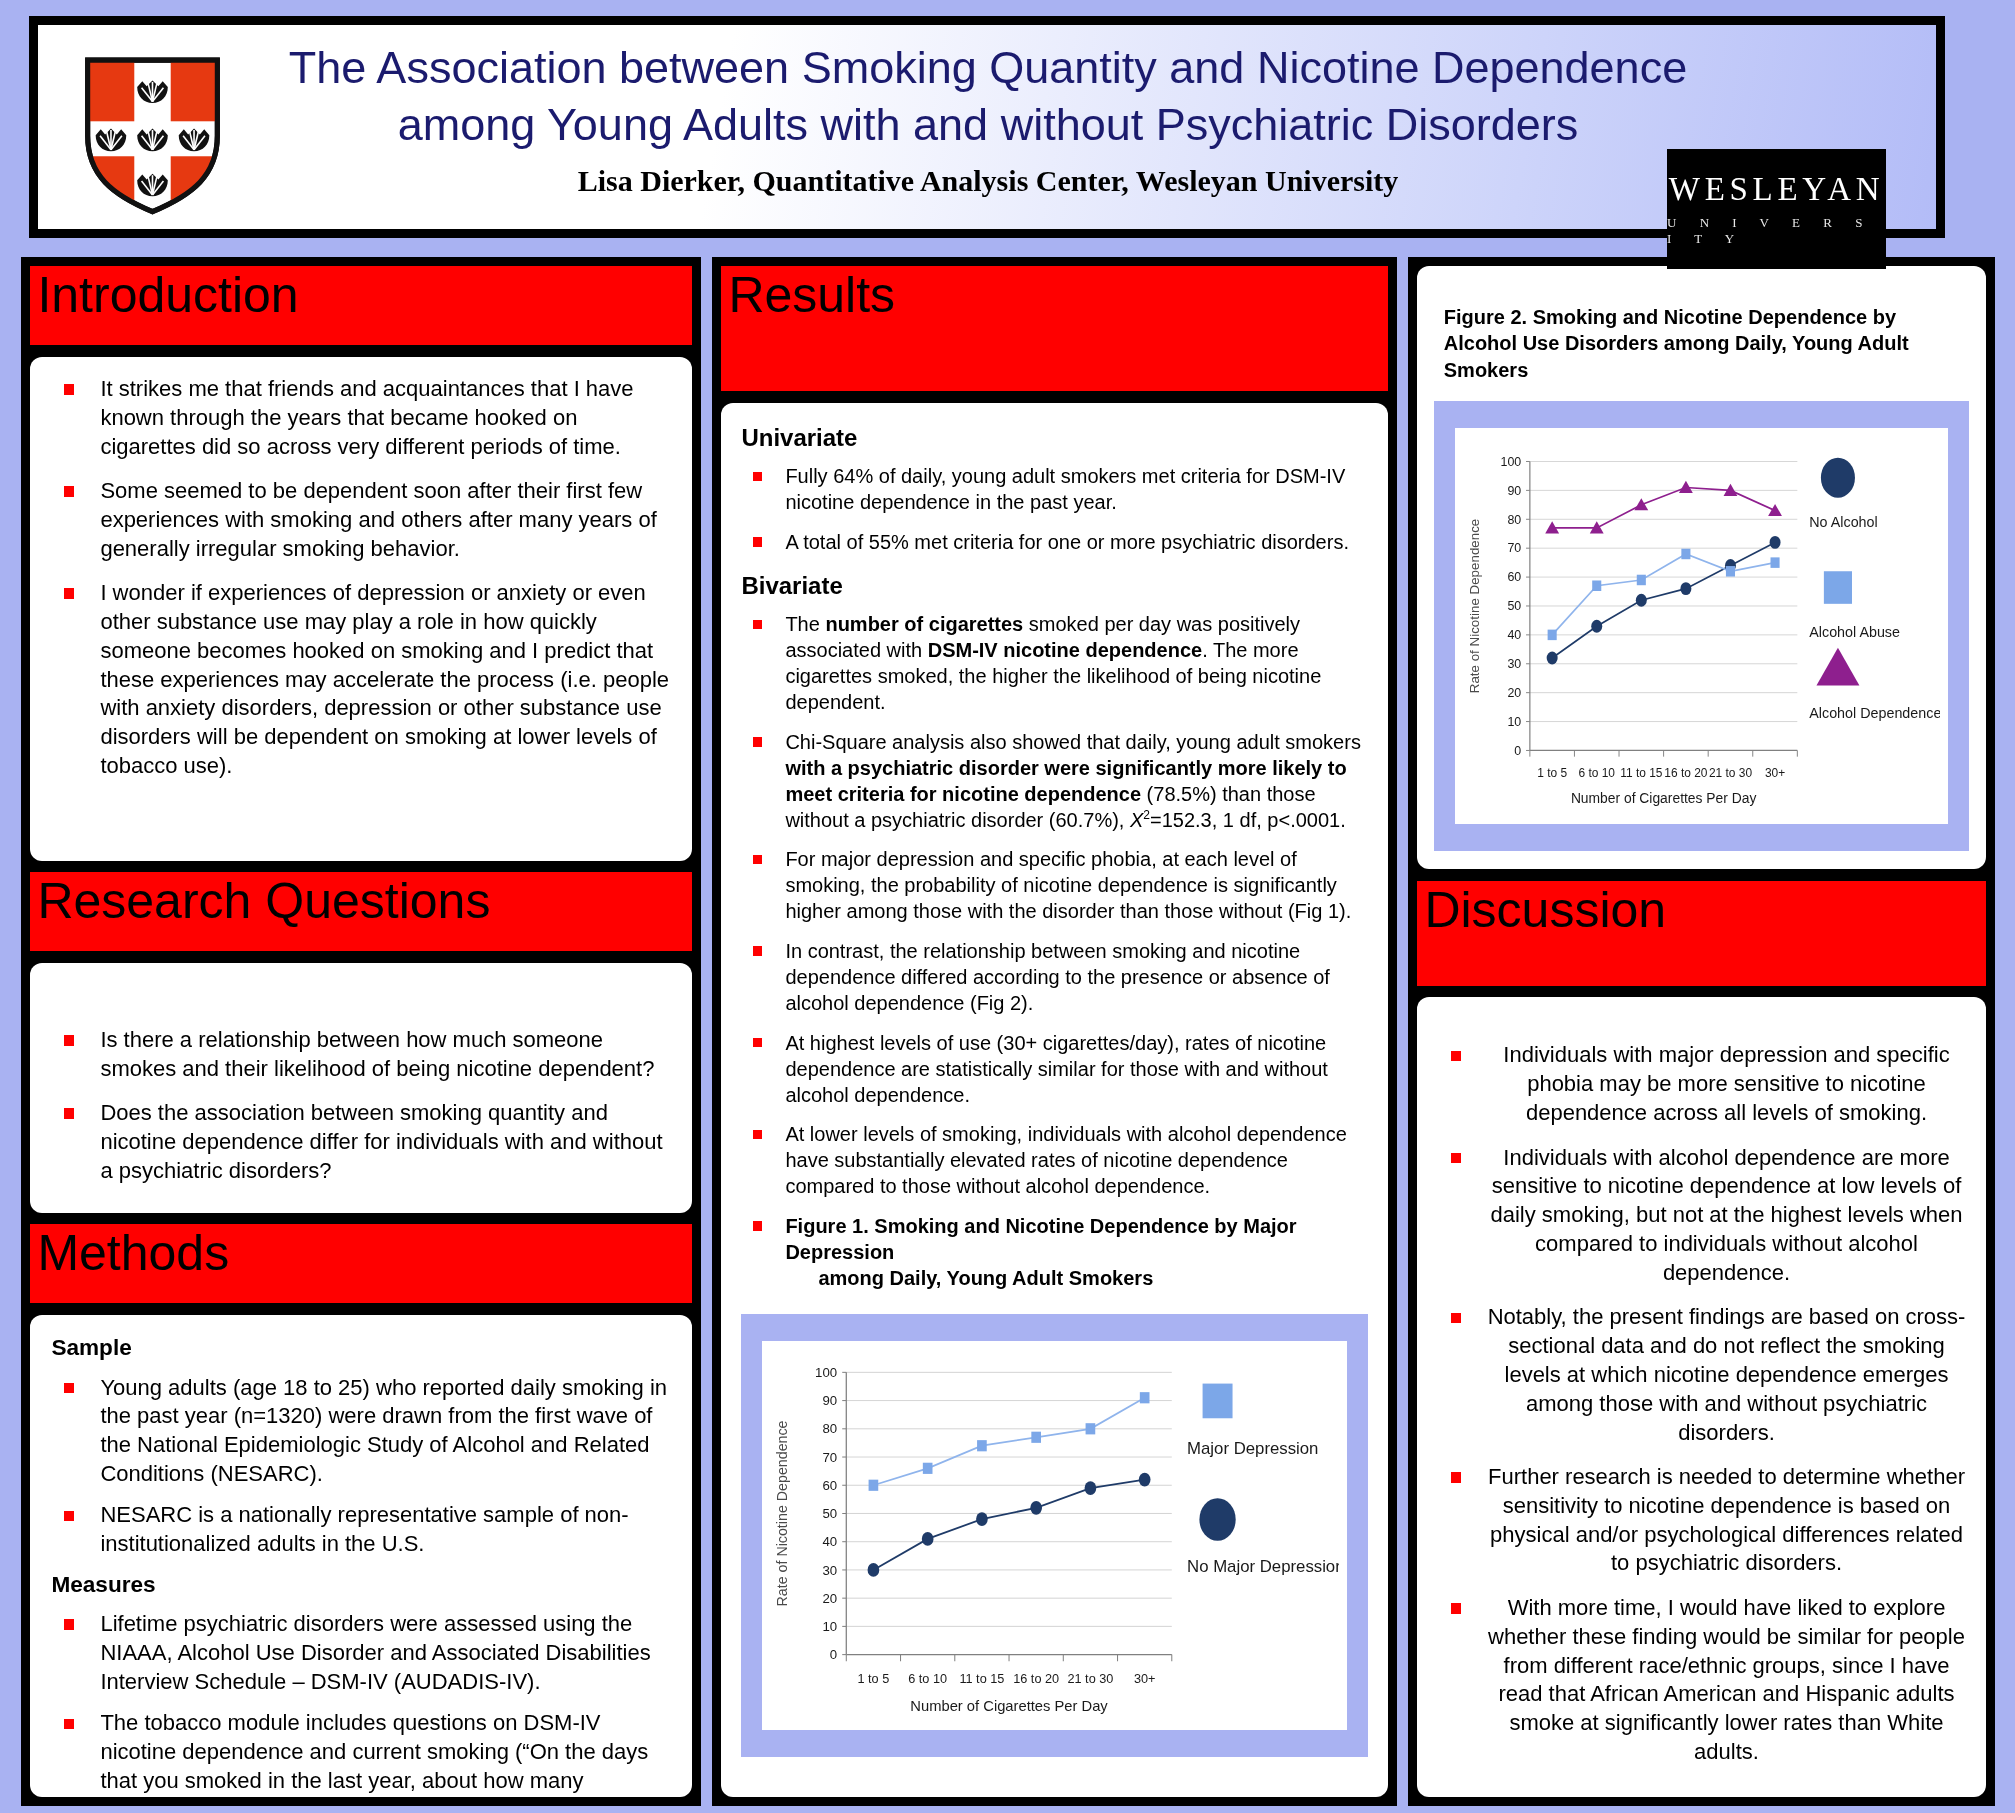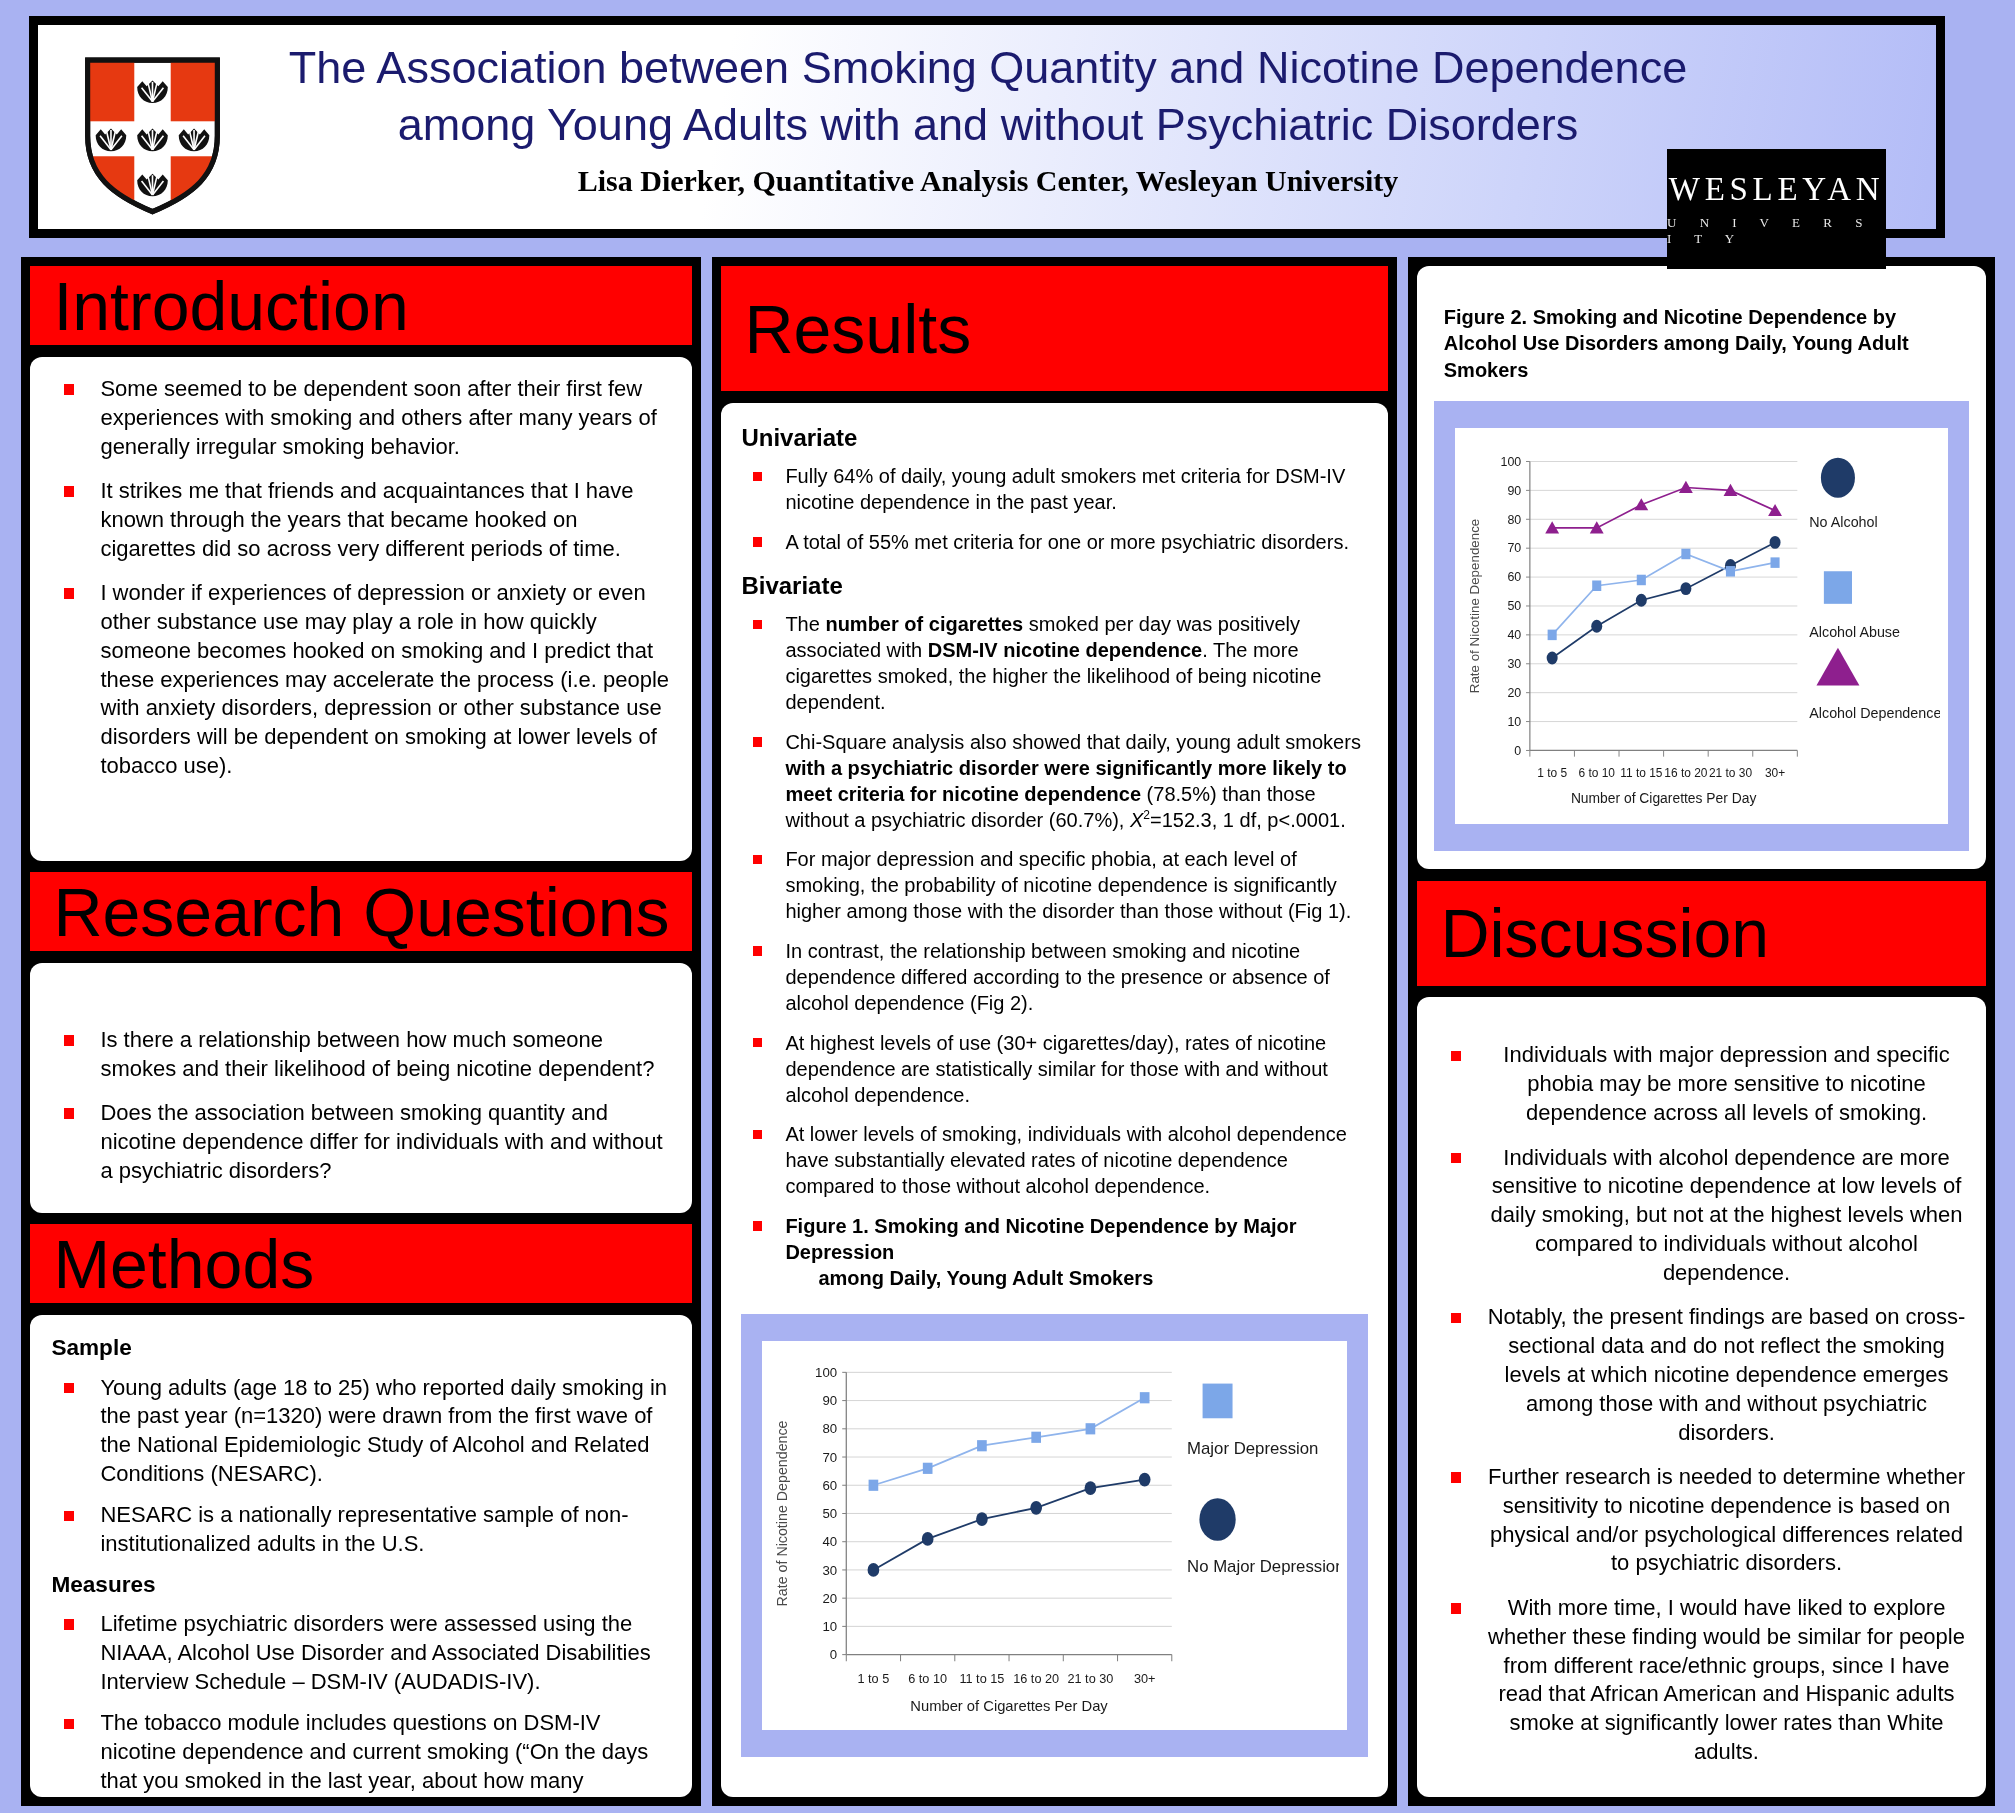--- a/index.html
+++ b/index.html
@@ -23,22 +23,22 @@
     font-family:"Liberation Serif",serif;
   }
   .wes1{font-size:33px;letter-spacing:4.7px;}
   .wes2{font-size:13px;letter-spacing:10px;margin-top:7.3px;color:#e8e8e8;}
   
   .col{position:absolute;top:257px;background:#000;padding:9.4px;box-sizing:border-box;
        display:flex;flex-direction:column;gap:11.5px;}
   #col-left{left:21px;width:680px;height:1549px;}
   #col-mid{left:712px;width:685px;height:1549px;}
   #col-right{left:1408px;width:587px;height:1549px;}
-  .bar{background:#FF0000;color:#000;display:flex;align-items:center;
-       padding-left:23px;flex:none;font-size:68px;box-sizing:border-box;}
+  .bar{background:#FF0000;color:#000;display:flex;align-items:flex-start;
+       padding-left:7px;flex:none;font-size:50px;box-sizing:border-box;}
   .bar.std{height:79px;}
   .bar.tall{height:125px;}
   .bar.disc{height:105px;}
   .box{background:#fff;box-sizing:border-box;padding:18px 20px;overflow:hidden;flex:none;border-radius:12px;}
   
   ul.blist{list-style:none;margin:0;padding:0;}
   .blist li{position:relative;padding-left:50px;margin-bottom:15.7px;font-size:22px;line-height:1.31;}
   .blist li::before{content:"";position:absolute;left:13.6px;top:0.42em;width:10.5px;height:10.5px;background:#FF0000;}
   .inhead{font-size:22.6px;font-weight:bold;margin:2.1px 0 12.6px 1px;}
   
@@ -110,22 +110,22 @@
     <div class="wes2">U N I V E R S I T Y</div>
   </div>
 </div>
 
 <div class="col" id="col-left">
   <div class="bar std">
     <span>Introduction</span>
   </div>
   <div class="box" id="intro-box">
     <ul class="blist">
+      <li>It strikes me that friends and acquaintances that I have known through the years that became hooked on cigarettes did so across very different periods of time.</li>
       <li>Some seemed to be dependent soon after their first few experiences with smoking and others after many years of generally irregular smoking behavior.</li>
-      <li>It strikes me that friends and acquaintances that I have known through the years that became hooked on cigarettes did so across very different periods of time.</li>
       <li>I wonder if experiences of depression or anxiety or even other substance use may play a role in how quickly someone becomes hooked on smoking and I predict that these experiences may accelerate the process (i.e. people with anxiety disorders, depression or other substance use disorders will be dependent on smoking at lower levels of tobacco use).</li>
     </ul>
   </div>
   <div class="bar std">
     <span>Research Questions</span>
   </div>
   <div class="box" id="rq-box">
     <ul class="blist">
       <li>Is there a relationship between how much someone smokes and their likelihood of being nicotine dependent?</li>
       <li>Does the association between smoking quantity and nicotine dependence differ for individuals with and without a psychiatric disorders?</li>

